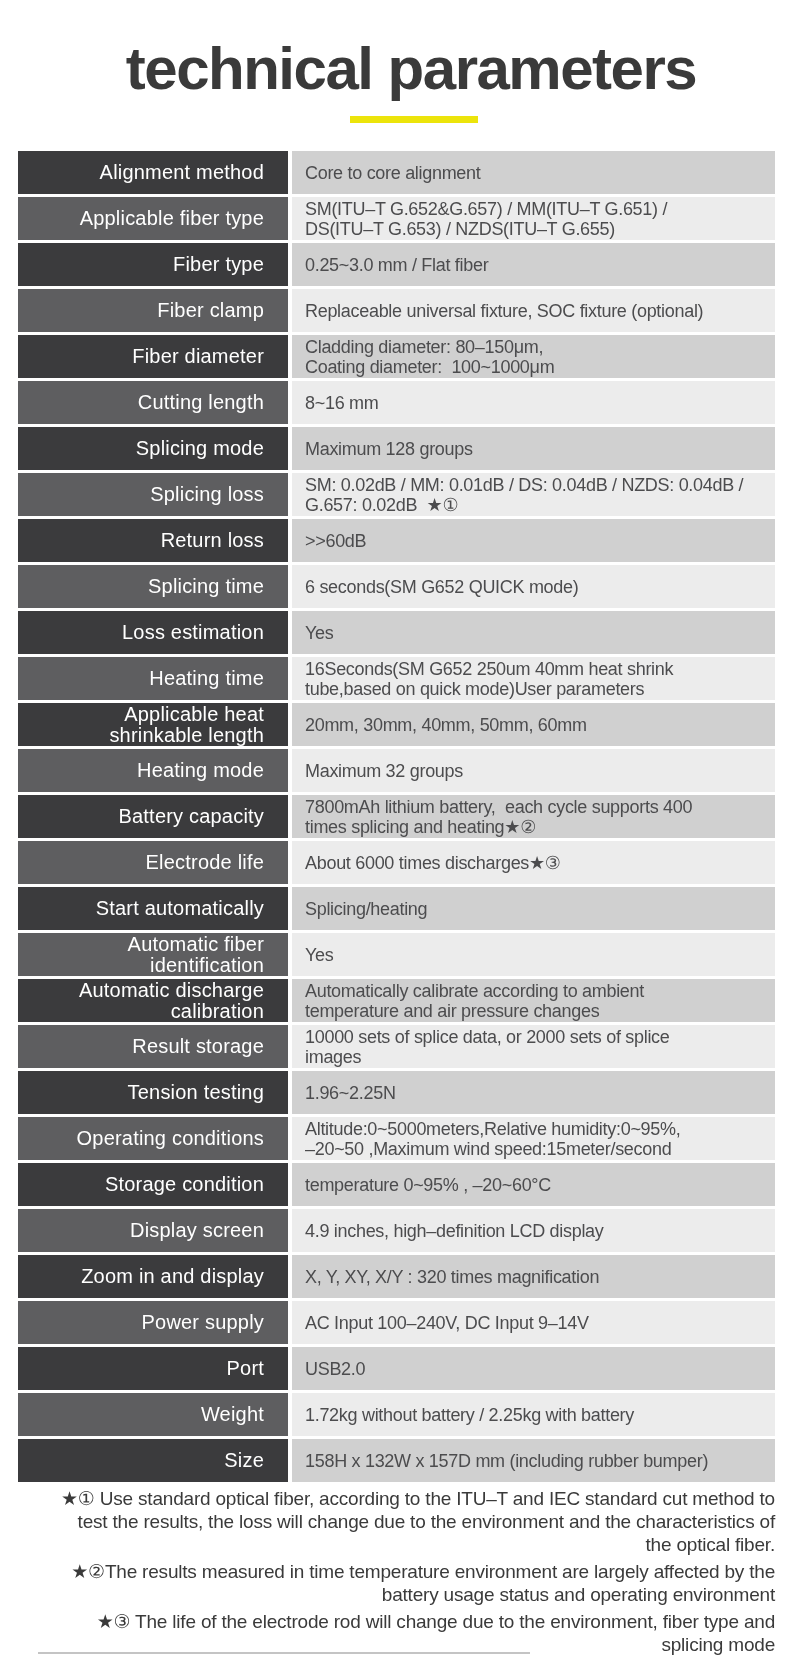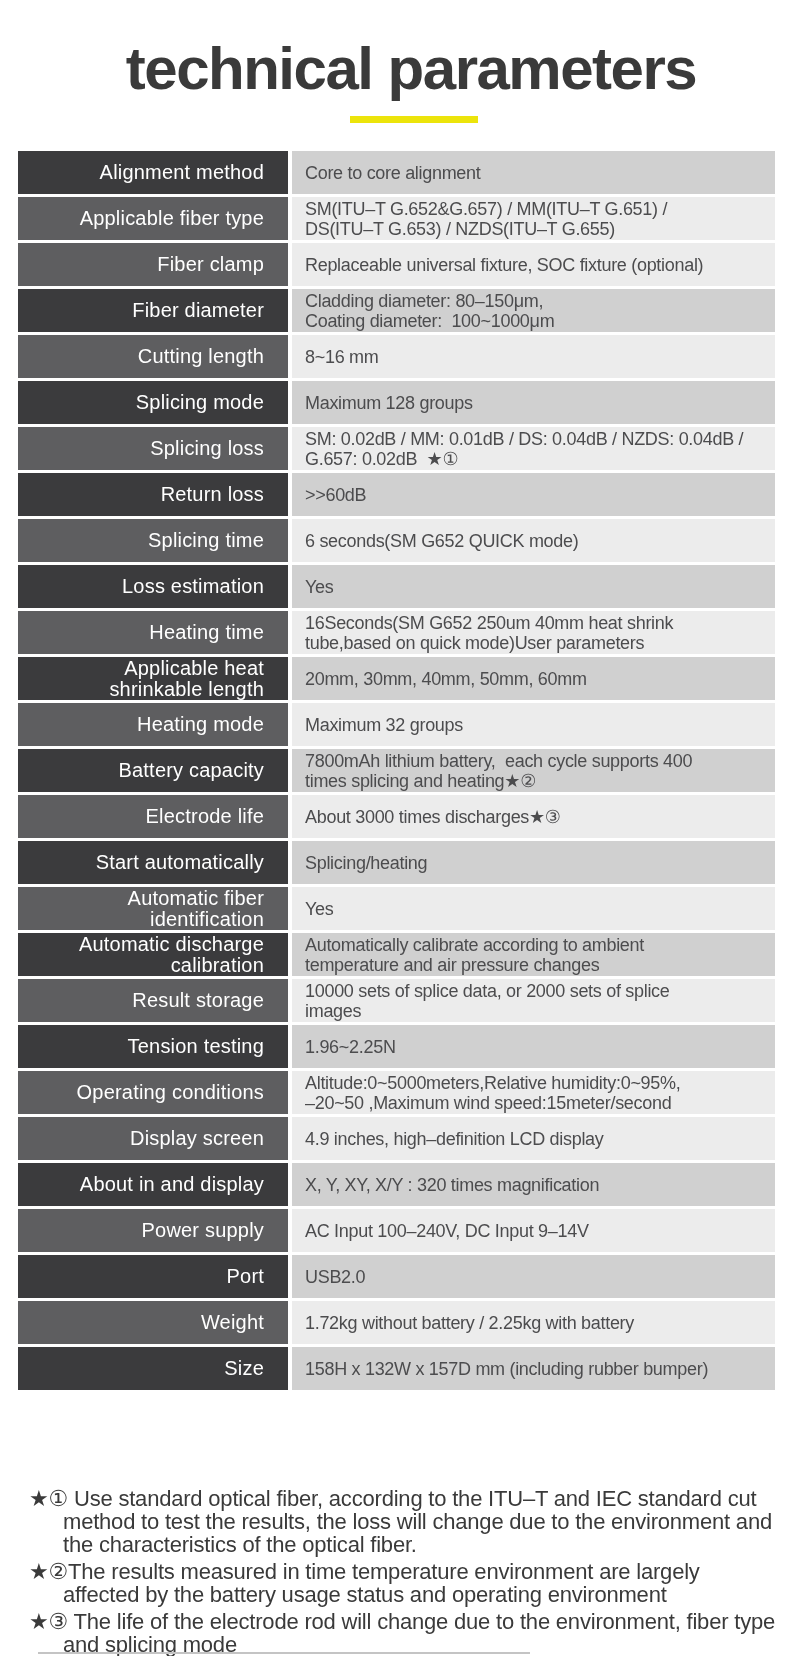--- a/index.html
+++ b/index.html
@@ -31,22 +31,22 @@
     display:flex; align-items:center;
     color:#4c4c4e; font-size:18px; line-height:20px; letter-spacing:-0.3px;
     white-space:pre-wrap;
   }
   .row.odd  .row-label { background:var(--label-dark); }
   .row.odd  .row-value { background:var(--value-light); }
   .row.even .row-label { background:var(--label-medium); }
   .row.even .row-value { background:var(--value-lighter); }
   .footnotes { position:absolute; top:1487px; left:18px; width:757px; }
   .footnote {
-    padding-left:34px; text-indent:-34px; margin:0 0 4px 11px;
-    font-size:22px; line-height:23px; color:#3a3a3a; letter-spacing:-0.2px;
+    padding-left:34px; text-indent:-34px; margin:0 0 4px 17px;
+    font-size:19px; line-height:23px; color:#3a3a3a; letter-spacing:-0.2px;text-align:right;
   }
   .bottom-line {
     position:absolute; top:1652px; left:38px; width:492px; height:2px;
     background:#c4c4c4;
   }
 </style>
 </head>
 <body>
 
 <div class="page" style="--accent: #ece40b; --label-dark: #3b3b3d; --label-medium: #5e5e60; --value-light: #d0d0d0; --value-lighter: #ececec;">
@@ -54,20 +54,24 @@
   <div class="divider"></div>
   <div class="spec-table">
       <div class="row odd">
         <div class="row-label">Alignment method</div>
         <div class="row-value">Core to core alignment</div>
       </div>
       <div class="row even">
         <div class="row-label">Applicable fiber type</div>
         <div class="row-value">SM(ITU–T G.652&amp;G.657) / MM(ITU–T G.651) /
 DS(ITU–T G.653) / NZDS(ITU–T G.655)</div>
+      </div>
+      <div class="row odd">
+        <div class="row-label">Fiber type</div>
+        <div class="row-value">0.25~3.0 mm / Flat fiber</div>
       </div>
       <div class="row even">
         <div class="row-label">Fiber clamp</div>
         <div class="row-value">Replaceable universal fixture, SOC fixture (optional)</div>
       </div>
       <div class="row odd">
         <div class="row-label">Fiber diameter</div>
         <div class="row-value">Cladding diameter: 80–150μm,
 Coating diameter:  100~1000μm</div>
       </div>
@@ -110,21 +114,21 @@
         <div class="row-label">Heating mode</div>
         <div class="row-value">Maximum 32 groups</div>
       </div>
       <div class="row odd">
         <div class="row-label">Battery capacity</div>
         <div class="row-value">7800mAh lithium battery,  each cycle supports 400
 times splicing and heating★②</div>
       </div>
       <div class="row even">
         <div class="row-label">Electrode life</div>
-        <div class="row-value">About 3000 times discharges★③</div>
+        <div class="row-value">About 6000 times discharges★③</div>
       </div>
       <div class="row odd">
         <div class="row-label">Start automatically</div>
         <div class="row-value">Splicing/heating</div>
       </div>
       <div class="row even">
         <div class="row-label">Automatic fiber
 identification</div>
         <div class="row-value">Yes</div>
       </div>
@@ -141,26 +145,30 @@
       </div>
       <div class="row odd">
         <div class="row-label">Tension testing</div>
         <div class="row-value">1.96~2.25N</div>
       </div>
       <div class="row even">
         <div class="row-label">Operating conditions</div>
         <div class="row-value">Altitude:0~5000meters,Relative humidity:0~95%,
 –20~50 ,Maximum wind speed:15meter/second</div>
       </div>
+      <div class="row odd">
+        <div class="row-label">Storage condition</div>
+        <div class="row-value">temperature 0~95% , –20~60°C</div>
+      </div>
       <div class="row even">
         <div class="row-label">Display screen</div>
         <div class="row-value">4.9 inches, high–definition LCD display</div>
       </div>
       <div class="row odd">
-        <div class="row-label">About in and display</div>
+        <div class="row-label">Zoom in and display</div>
         <div class="row-value">X, Y, XY, X/Y : 320 times magnification</div>
       </div>
       <div class="row even">
         <div class="row-label">Power supply</div>
         <div class="row-value">AC Input 100–240V, DC Input 9–14V</div>
       </div>
       <div class="row odd">
         <div class="row-label">Port</div>
         <div class="row-value">USB2.0</div>
       </div>

